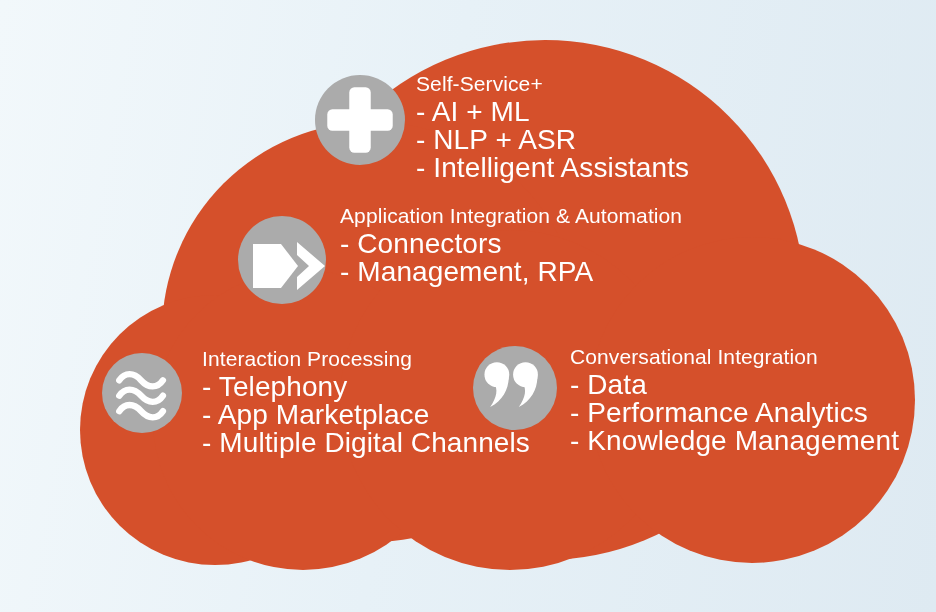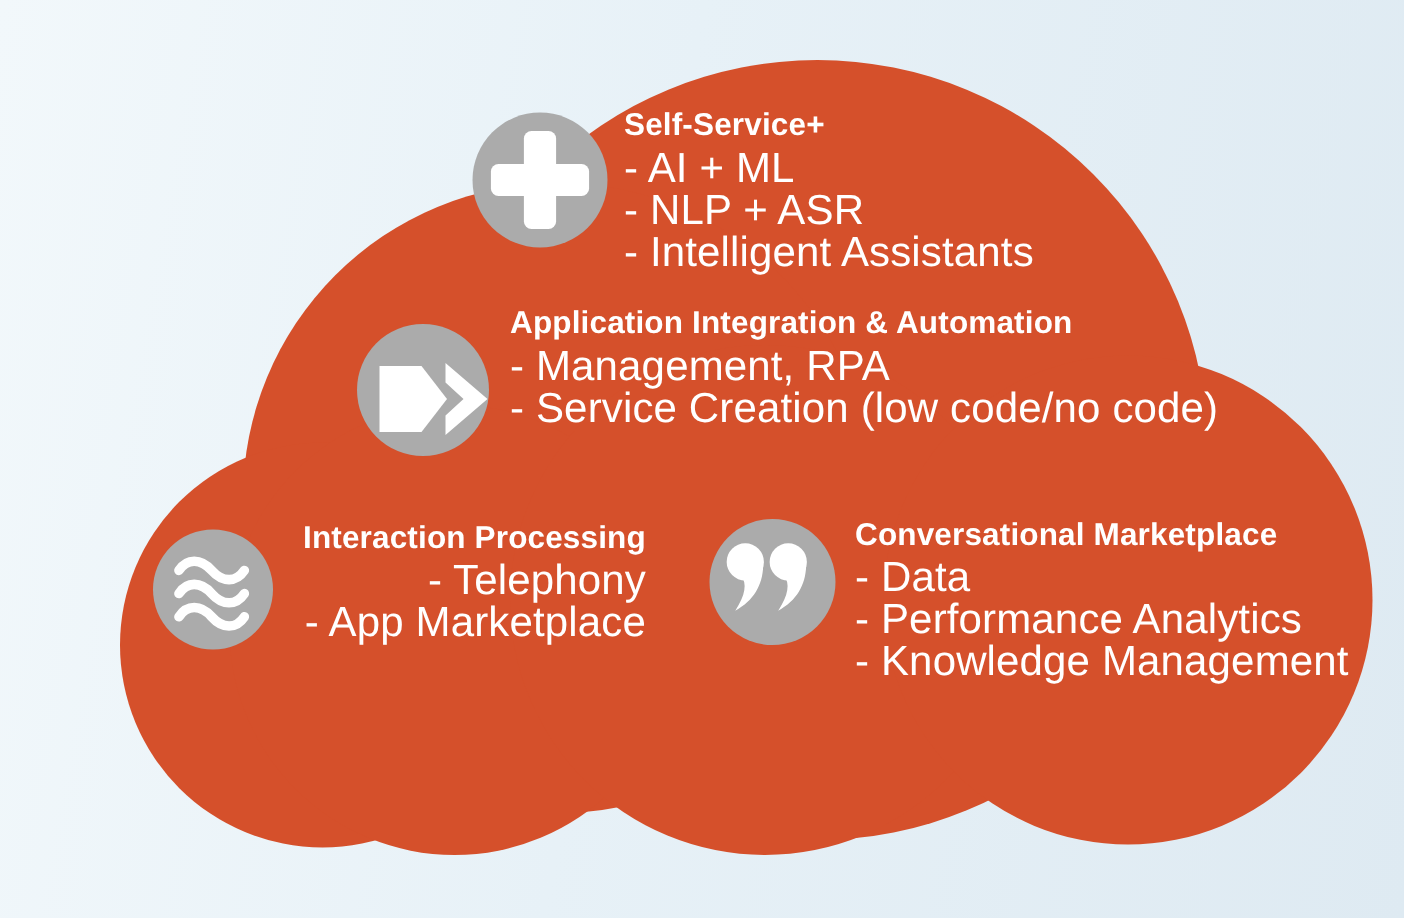--- a/index.html
+++ b/index.html
@@ -20,23 +20,23 @@
     display:flex;align-items:center;justify-content:center;
   }
   .icon-circle svg{width:100%;height:100%;display:block;}
   .ic-s1{left:315px;top:75px;width:90px;height:90px;}
   .ic-s2{left:238px;top:216px;width:88px;height:88px;}
   .ic-s3{left:102px;top:353px;width:80px;height:80px;}
   .ic-s4{left:473px;top:346px;width:84px;height:84px;}
   .textblock{position:absolute;color:#ffffff;}
   .tb-s1{left:416px;top:70px;}
   .tb-s2{left:340px;top:202px;}
-  .tb-s3{left:202px;top:345px;text-align:right;}
+  .tb-s3{left:202px;top:345px;}
   .tb-s4{left:570px;top:343px;}
-  .title{font-size:21px;font-weight:bold;line-height:28px;letter-spacing:0.1px;white-space:nowrap;}
+  .title{font-size:21px;font-weight:normal;line-height:28px;letter-spacing:0.1px;white-space:nowrap;}
   .item{font-size:28px;font-weight:normal;line-height:28px;letter-spacing:0.1px;white-space:nowrap;}
   .wave-stroke{fill:none;stroke:#ffffff;stroke-width:7;stroke-linecap:round;}
   .white-fill{fill:#ffffff;}
 </style>
 </head>
 <body>
 
 <div class="stage">
 
   <svg class="cloud-svg" viewBox="0 0 936 612" aria-hidden="true">
@@ -66,55 +66,56 @@
   <div class="icon-circle ic-s2">
     <svg viewBox="0 0 88 88" aria-hidden="true">
       <polygon class="white-fill" points="15,28 43,28 60,50 43,72 15,72"></polygon>
       <polygon class="white-fill" points="59,26 87,50 59,74 59,61 71,50 59,39"></polygon>
     </svg>
   </div>
   <div class="textblock tb-s2">
     <div class="title">
       <span>Application Integration &amp; Automation</span>
     </div>
+    <div class="item">- Connectors</div>
     <div class="item">- Management, RPA</div>
-    <div class="item">- Service Creation (low code/no code)</div>
   </div>
 
   <div class="icon-circle ic-s3">
     <svg viewBox="0 0 88 88" aria-hidden="true">
       <path class="wave-stroke" d="M19 30 C25 21, 35 21, 43 30 C51 39, 61 39, 67 30"></path>
       <path class="wave-stroke" d="M19 47 C25 38, 35 38, 43 47 C51 56, 61 56, 67 47"></path>
       <path class="wave-stroke" d="M19 64 C25 55, 35 55, 43 64 C51 73, 61 73, 67 64"></path>
     </svg>
   </div>
   <div class="textblock tb-s3">
     <div class="title">
       <span>Interaction Processing</span><br>
     </div>
     <div class="item">- Telephony</div>
     <div class="item">- App Marketplace</div>
+    <div class="item">- Multiple Digital Channels</div>
   </div>
 
   <div class="icon-circle ic-s4">
     <svg viewBox="0 0 88 88" aria-hidden="true">
       <g class="white-fill" transform="translate(11,16)">
         <g>
           <circle cx="14" cy="14" r="13"></circle>
           <path d="M26.5,17 C26,30 20,41 7,48 C14,37.5 15.5,29 11,23.5 Z"></path>
         </g>
         <g transform="translate(30,0)">
           <circle cx="14" cy="14" r="13"></circle>
           <path d="M26.5,17 C26,30 20,41 7,48 C14,37.5 15.5,29 11,23.5 Z"></path>
         </g>
       </g>
     </svg>
   </div>
   <div class="textblock tb-s4">
     <div class="title">
-      <span>Conversational Marketplace</span>
+      <span>Conversational Integration</span>
     </div>
     <div class="item">- Data</div>
     <div class="item">- Performance Analytics</div>
     <div class="item">- Knowledge Management</div>
   </div>
 
 </div>
 
 </body></html>

